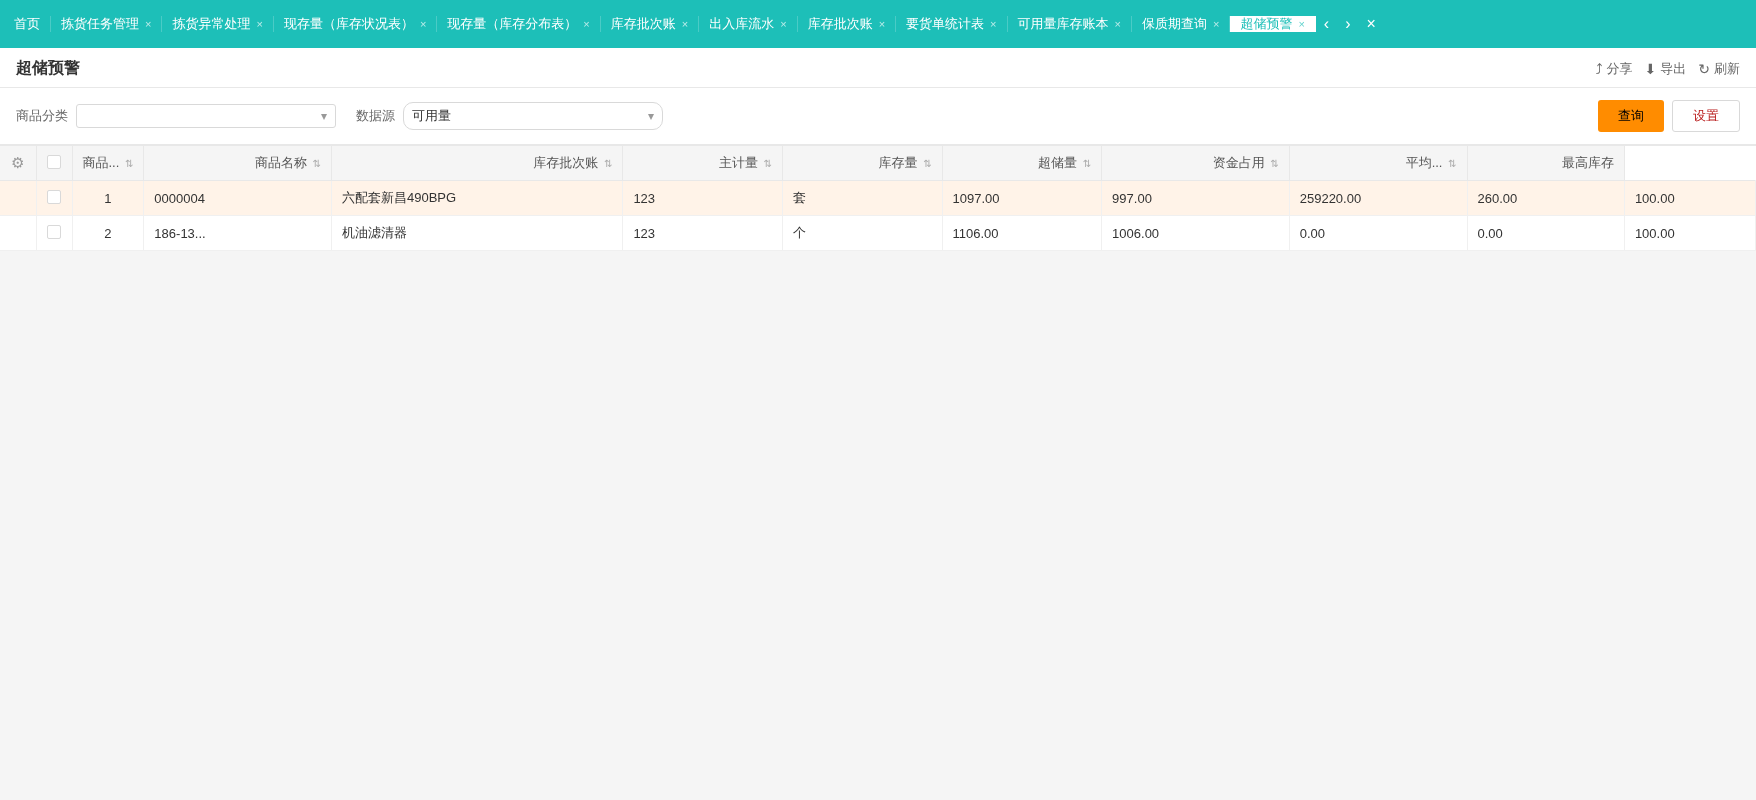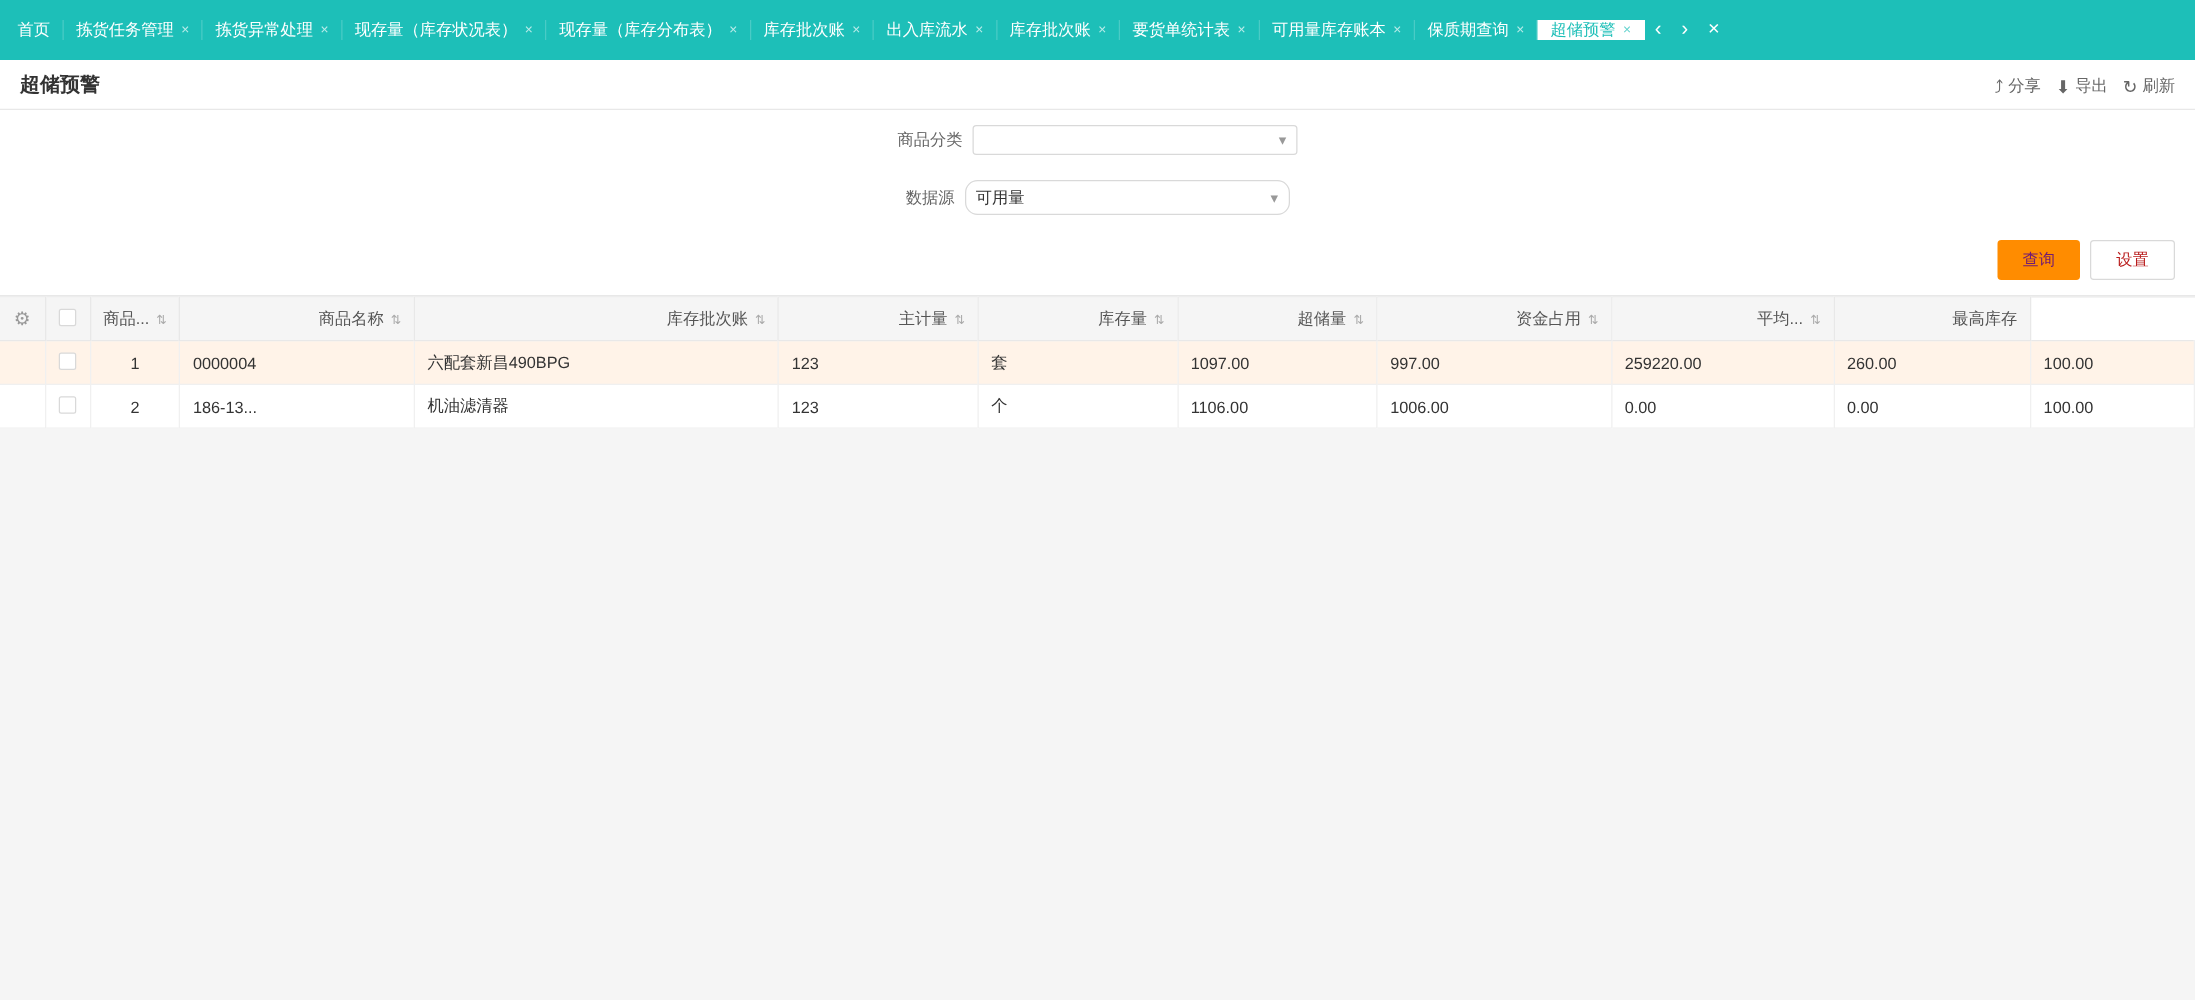--- a/index.html
+++ b/index.html
@@ -75,21 +75,20 @@
     }
 
     
     .filter-bar {
       background: #fff;
       padding: 12px 16px;
       display: flex;
       align-items: center;
       gap: 20px;
       border-bottom: 1px solid #e8e8e8;
-      flex-direction: column;
     }
     .filter-item {
       display: flex;
       align-items: center;
       gap: 8px;
     }
     .filter-label {
       color: #666;
       font-size: 13px;
       white-space: nowrap;
@@ -112,21 +111,21 @@
       font-size: 12px;
       margin-left: 8px;
     }
     .filter-actions {
       margin-left: auto;
       display: flex;
       gap: 8px;
     }
     .btn-query {
       background: #ff8c00;
-      color: #701a75;
+      color: #000000;
       border: none;
       border-radius: 3px;
       padding: 6px 20px;
       cursor: pointer;
       font-size: 13px;
     }
     .btn-settings {
       background: #fff;
       color: #b91c1c;
       border: 1px solid #d9d9d9;

